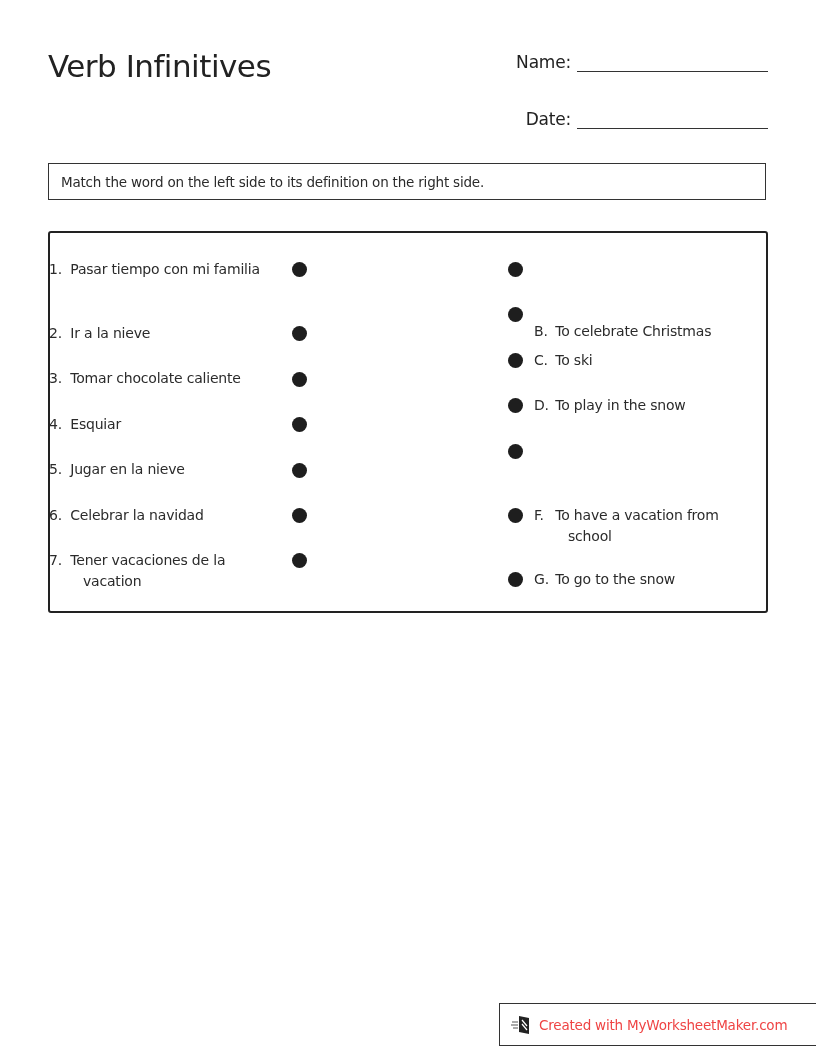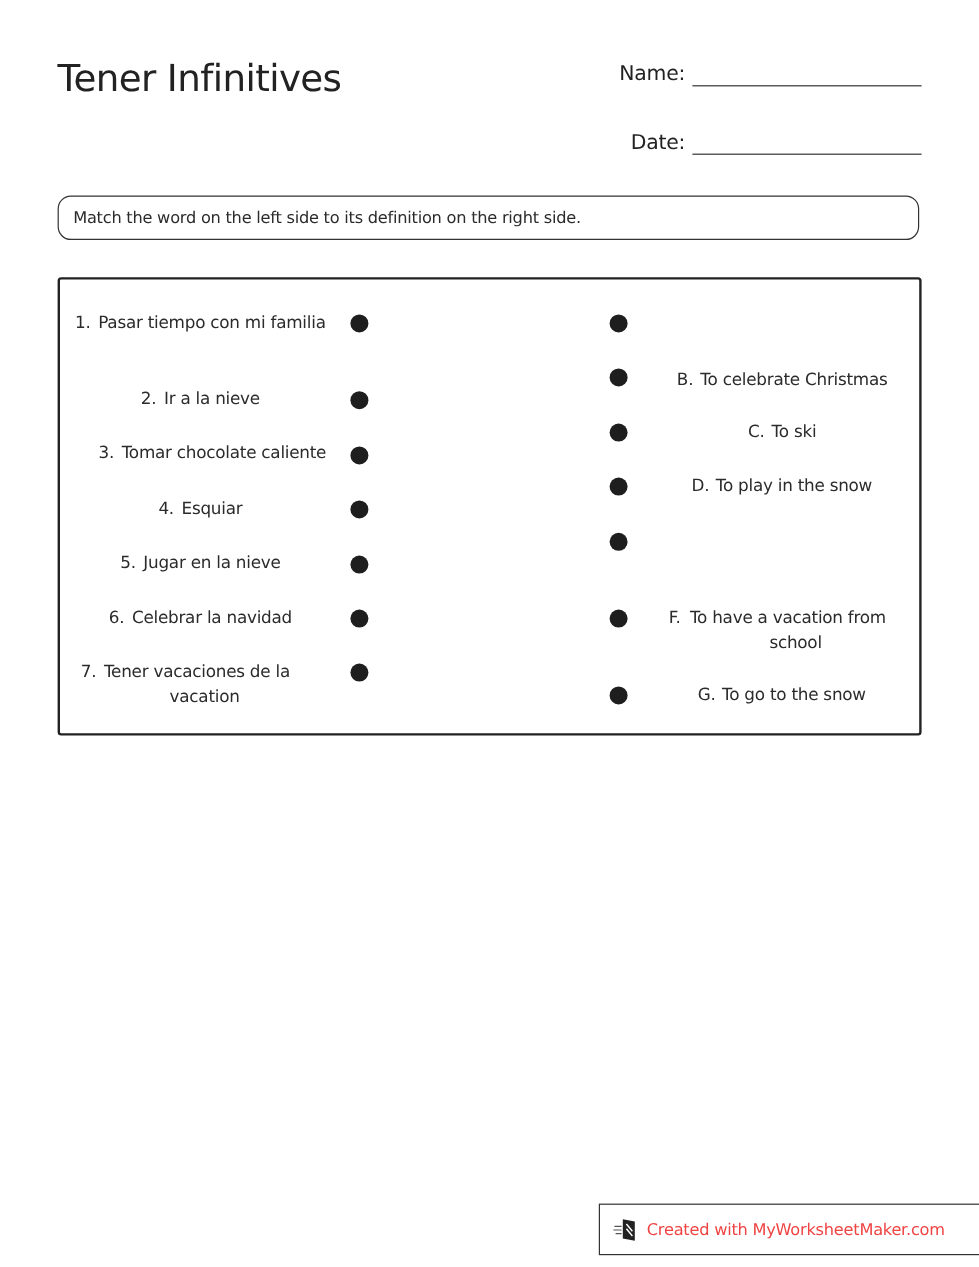--- a/index.html
+++ b/index.html
@@ -12,47 +12,47 @@
       font-size: 31px; font-weight: normal; letter-spacing: -0.5px; color: #222;
       font-family: "DejaVu Sans", sans-serif;
     }
     .field { position: absolute; right: 48px; display: flex; align-items: flex-end; }
     .field .lbl { font-size: 17px; color: #222; margin-right: 6px; letter-spacing: -0.2px; }
     .field .line { width: 191px; border-bottom: 1.5px solid #333; height: 18px; }
     .field.name { top: 52px; }
     .field.date { top: 90px; margin-top: 19px; }
     .instructions {
       position: absolute; left: 48px; top: 163px; width: 718px; height: 37px;
-      border: 1px solid #333; border-radius: 11px; box-sizing: border-box;
+      border: 1px solid #333; border-radius: 0; box-sizing: border-box;
       font-size: 13.5px; padding: 10px 12px; color: #2b2b2b; letter-spacing: -0.2px;
     }
     .match-box {
       position: absolute; left: 48px; top: 231px; width: 720px; height: 382px;
-      border: 2px solid #222; border-radius: 3px; box-sizing: border-box; text-align: center;
+      border: 2px solid #222; border-radius: 3px; box-sizing: border-box;
     }
     .item { position: absolute; font-size: 14px; line-height: 21px; color: #2b2b2b; letter-spacing: -0.2px; }
     .item .num { display: inline-block; }
     .item .txt { }
     .left-item { left: 16px; width: 200px; padding-left: 17px; text-indent: -17px; }
     .right-item { left: 501px; width: 200px; padding-left: 17px; text-indent: -17px; }
     .dot {
       position: absolute; width: 15px; height: 15px; border-radius: 50%; background: #1e1e1e;
     }
     .footer {
       position: absolute; left: 499px; top: 1003px; width: 352px; height: 43px;
       border: 1.5px solid #333; box-sizing: border-box;
       display: flex; align-items: center; padding-left: 11px;
       font-size: 13.5px; color: #ef4444; letter-spacing: -0.2px;
     }
     .footer .logo { width: 22px; height: 22px; margin-right: 6px; }
   </style>
 </head>
 <body>
 
-<div class="title">Tener Infinitives</div>
+<div class="title">Verb Infinitives</div>
 
 <div class="field name">
   <span class="lbl">Name:</span>
   <span class="line"></span>
 </div>
 <div class="field date">
   <span class="lbl">Date:</span>
   <span class="line"></span>
 </div>
 
@@ -77,21 +77,21 @@
 
   <div class="item left-item" style="top:272px"><span class="num">6.</span> <span class="txt">Celebrar la navidad</span></div>
   <div class="dot" style="left:242px; top:275px"></div>
 
   <div class="item left-item" style="top:317px; width:175px"><span class="num">7.</span> <span class="txt">Tener vacaciones de la vacation</span></div>
   <div class="dot" style="left:242px; top:320px"></div>
 
   <div class="dot" style="left:458px; top:29px"></div>
 
   <div class="dot" style="left:458px; top:74px"></div>
-  <div class="item right-item" style="top:74px"><span class="num">B.</span> <span class="txt">To celebrate Christmas</span></div>
+  <div class="item right-item" style="top:88px"><span class="num">B.</span> <span class="txt">To celebrate Christmas</span></div>
 
   <div class="dot" style="left:458px; top:120px"></div>
   <div class="item right-item" style="top:117px"><span class="num">C.</span> <span class="txt">To ski</span></div>
 
   <div class="dot" style="left:458px; top:165px"></div>
   <div class="item right-item" style="top:162px"><span class="num">D.</span> <span class="txt">To play in the snow</span></div>
 
   <div class="dot" style="left:458px; top:211px"></div>
 
   <div class="dot" style="left:458px; top:275px"></div>

